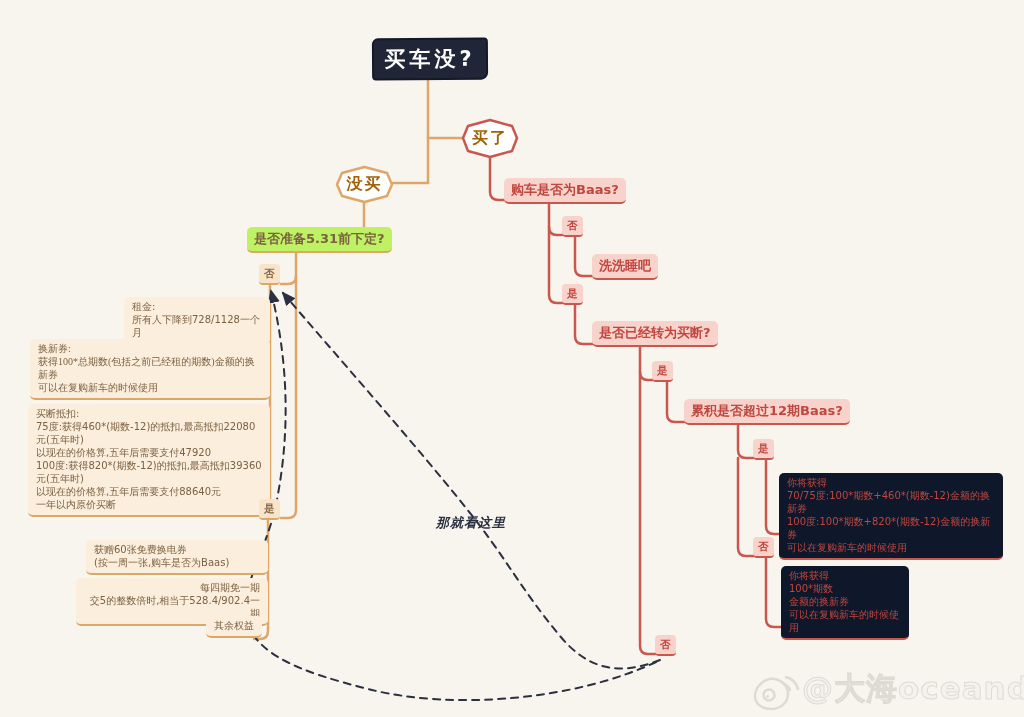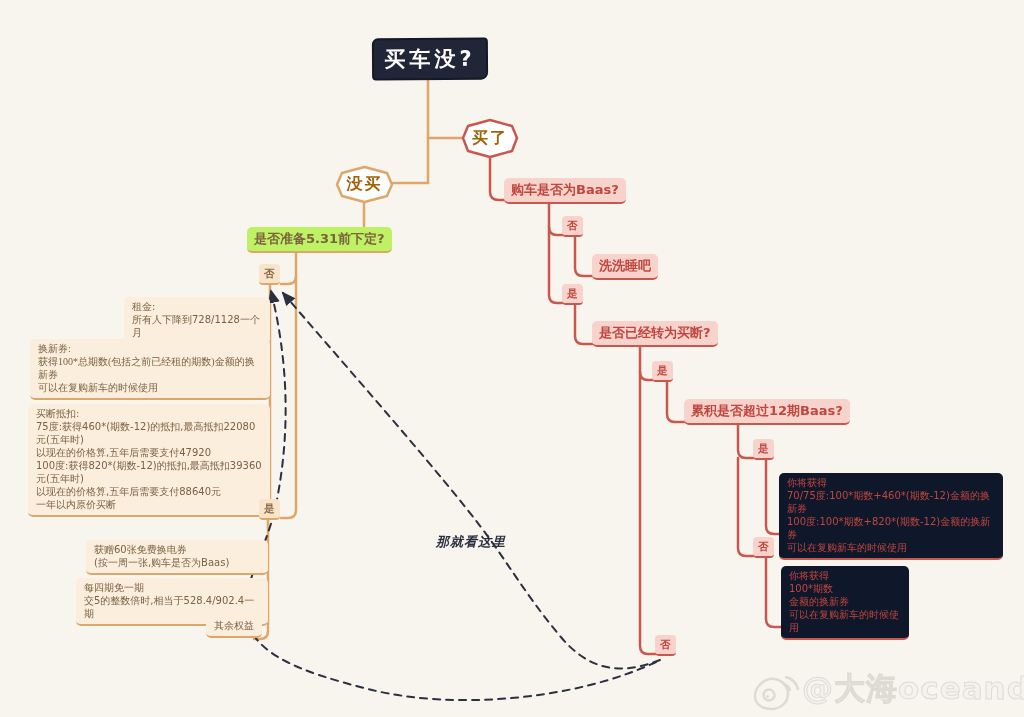--- a/index.html
+++ b/index.html
@@ -116,21 +116,21 @@
 以现在的价格算,五年后需要支付47920
 100度:获得820*(期数-12)的抵扣,最高抵扣39360元(五年时)
 以现在的价格算,五年后需要支付88640元
 一年以内原价买断</div>
 
   <div class="abs mini cream" style="left:259px;top:499px;">是</div>
 
   <div class="abs box cream" style="left:86px;top:540px;width:182px;">获赠60张免费换电券
 (按一周一张,购车是否为Baas)</div>
 
-  <div class="abs box cream" style="left:76px;top:578px;width:192px;">每四期免一期
+  <div class="abs box cream" style="left:76px;top:578px;width:192px;text-align:right;">每四期免一期
 交5的整数倍时,相当于528.4/902.4一期</div>
 
   <div class="abs box cream" style="left:206px;top:616px;">其余权益</div>
 
   <div class="abs qbox pink" style="left:504px;top:178px;">购车是否为Baas?</div>
 
   <div class="abs mini pink" style="left:562px;top:216px;">否</div>
 
   <div class="abs qbox pink" style="left:592px;top:254px;">洗洗睡吧</div>
 
@@ -151,21 +151,21 @@
 
   <div class="abs mini pink" style="left:753px;top:537px;">否</div>
 
   <div class="abs box pink" style="left:781px;top:566px;width:128px;">你将获得
 100*期数
 金额的换新券
 可以在复购新车的时候使用</div>
 
   <div class="abs mini pink" style="left:655px;top:635px;">否</div>
 
-  <div class="abs note" style="left:436px;top:533px;">那就看这里</div>
+  <div class="abs note" style="left:436px;top:514px;">那就看这里</div>
 
   <svg class="abs" style="left:750px;top:664px;" width="54" height="50" viewBox="0 0 54 50">
     <g stroke="#dedbd4" stroke-width="2.5" fill="none">
       <path d="M38 30 C38 39 30 45 21 45 C12 45 5 40 5 32 C5 22 16 13 25 15 C31 16 38 21 38 30 Z"></path>
       <circle cx="19" cy="31" r="5.5"></circle>
       <circle cx="17.5" cy="32.5" r="1.5" fill="#dedbd4" stroke="none"></circle>
       <path d="M35 13 a15 15 0 0 1 13 13"></path>
       <path d="M33 20 a8.5 8.5 0 0 1 7 7"></path>
     </g>
   </svg>

